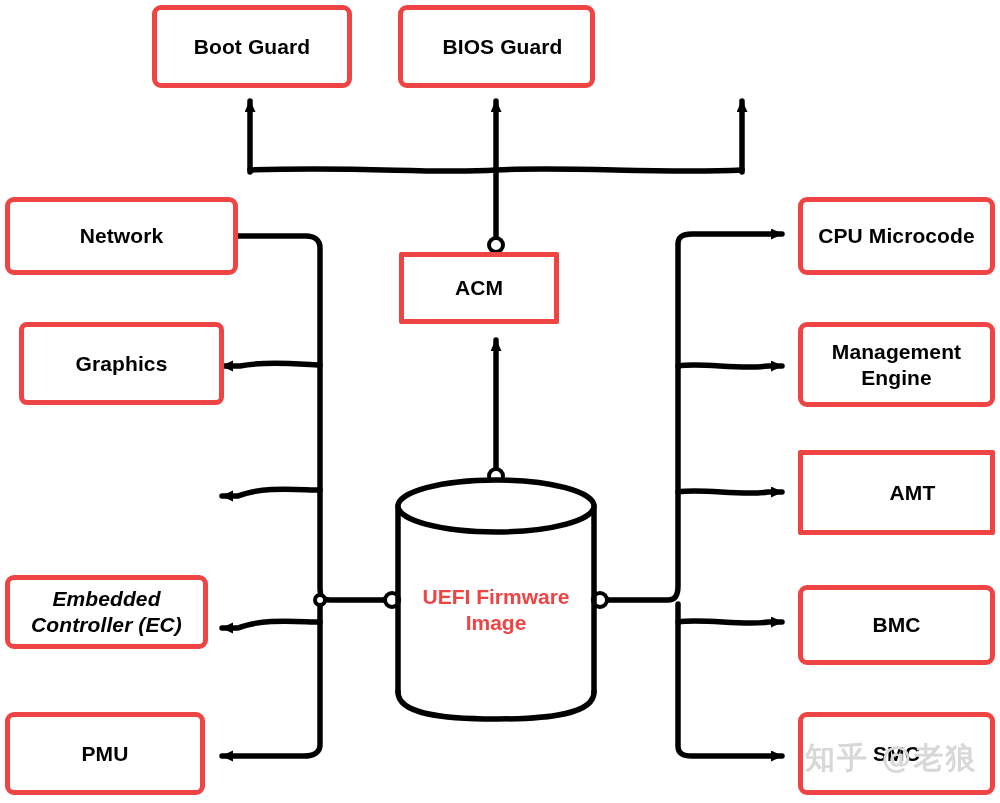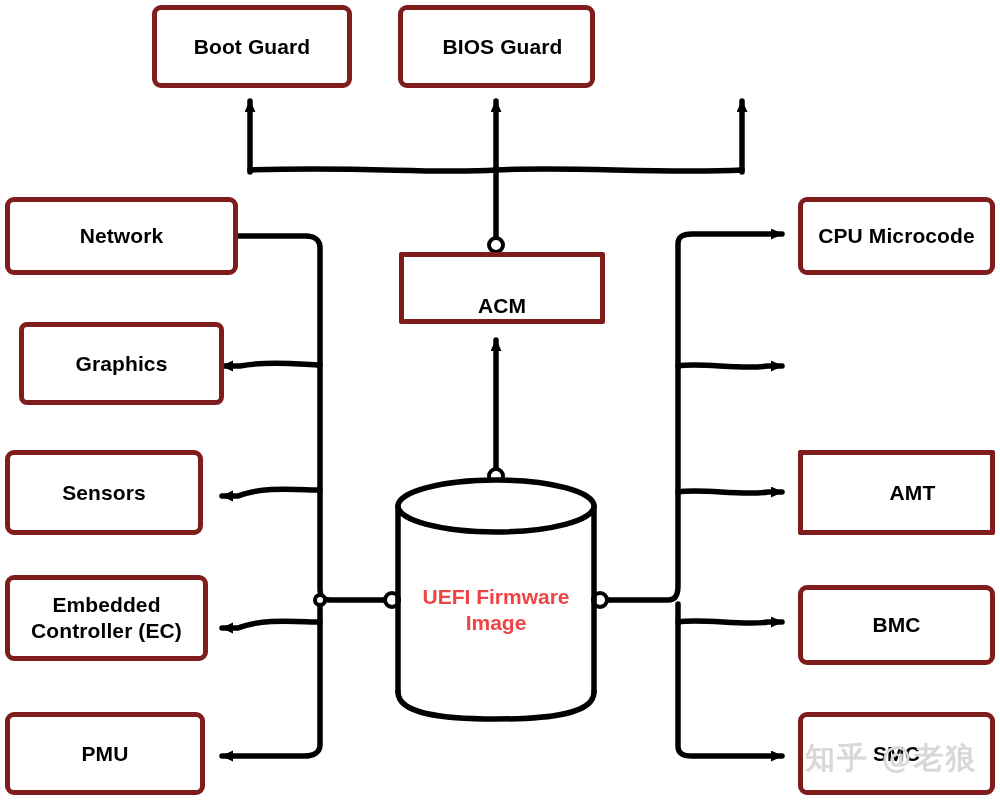--- a/index.html
+++ b/index.html
@@ -21,21 +21,21 @@
     position: absolute;
     left: 0;
     top: 0;
     width: 1000px;
     height: 803px;
   }
   .node {
     position: absolute;
     box-sizing: border-box;
     background: #ffffff;
-    border: 5px solid #7f1d1d;
+    border: 5px solid #ef4444;
     border-radius: 9px;
     display: flex;
     align-items: center;
     justify-content: center;
     text-align: center;
     color: #000000;
     font-weight: bold;
     font-size: 21px;
     line-height: 1.22;
     letter-spacing: 0.1px;
@@ -136,21 +136,21 @@
 
   <div class="node" style="left:152px; top:5px; width:200px; height:83px;">
     <span class="lbl">Boot Guard</span>
   </div>
 
   <div class="node" style="left:398px; top:5px; width:197px; height:83px;padding-left:12px;">
     <span class="lbl">BIOS Guard</span>
   </div>
 
 
-  <div class="node sq" style="left:399px; top:252px; width:206px; height:72px;align-items:flex-end;">
+  <div class="node sq" style="left:399px; top:252px; width:160px; height:72px;">
     <span class="lbl">ACM</span>
   </div>
 
   <div class="cyl" style="left:392px; top:476px; width:208px; height:246px;">
     <svg width="208" height="246" viewBox="0 0 208 246" xmlns="http://www.w3.org/2000/svg">
       <path d="M 6 30 L 6 216" fill="none" stroke="#000000" stroke-width="5.5" stroke-linecap="round"></path>
       <path d="M 202 30 L 202 216" fill="none" stroke="#000000" stroke-width="5.5" stroke-linecap="round"></path>
       <ellipse cx="104" cy="30" rx="98" ry="26" fill="#ffffff" stroke="#000000" stroke-width="5.5"></ellipse>
       <path d="M 6 216 C 6 238, 50 243, 104 243 C 158 243, 202 238, 202 216" fill="none" stroke="#000000" stroke-width="5.5" stroke-linecap="round"></path>
     </svg>
@@ -159,37 +159,38 @@
   </div>
 
   <div class="node" style="left:5px; top:197px; width:233px; height:78px;">
     <span class="lbl">Network</span>
   </div>
 
   <div class="node sq" style="left:19px; top:322px; width:205px; height:83px;border-radius:8px;">
     <span class="lbl">Graphics</span>
   </div>
 
-  <div class="node" style="left:5px; top:450px; width:198px; height:85px;">
-    <span class="lbl">Sensors</span>
-  </div>
-
-  <div class="node" style="left:5px; top:575px; width:203px; height:86px;">
+
+  <div class="node" style="left:5px; top:575px; width:203px; height:74px;font-style:italic;">
     <span class="lbl">Embedded
 Controller (EC)</span>
   </div>
 
   <div class="node" style="left:5px; top:712px; width:200px; height:83px;">
     <span class="lbl">PMU</span>
   </div>
 
   <div class="node" style="left:798px; top:197px; width:197px; height:78px;">
     <span class="lbl">CPU Microcode</span>
   </div>
 
+  <div class="node" style="left:798px; top:322px; width:197px; height:85px;">
+    <span class="lbl">Management
+Engine</span>
+  </div>
 
   <div class="node sq" style="left:798px; top:450px; width:197px; height:85px;padding-left:32px;">
     <span class="lbl">AMT</span>
   </div>
 
   <div class="node" style="left:798px; top:585px; width:197px; height:80px;">
     <span class="lbl">BMC</span>
   </div>
 
   <div class="node" style="left:798px; top:712px; width:197px; height:83px;">

